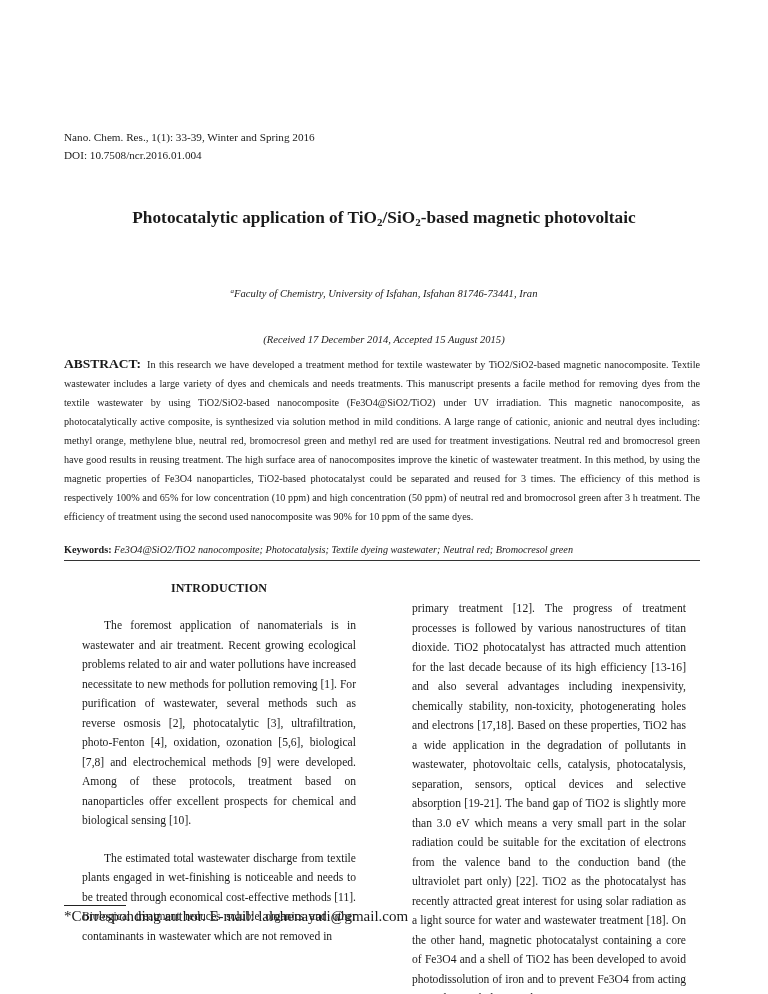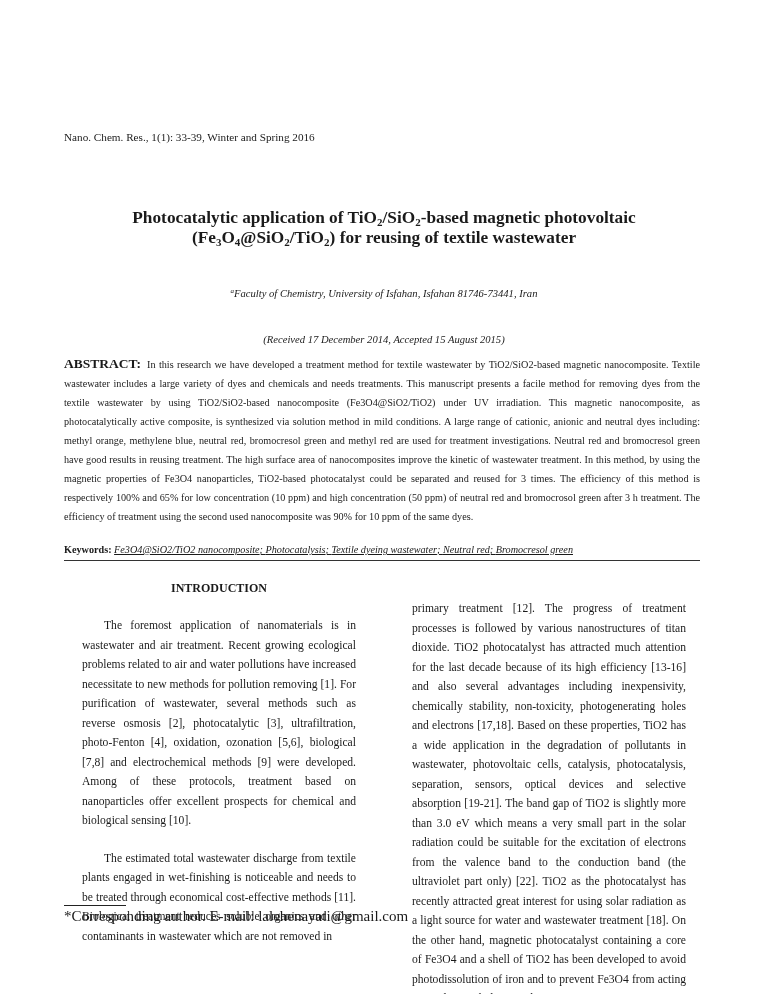--- a/index.html
+++ b/index.html
@@ -40,21 +40,21 @@
   }
   .abstract .label { font-weight: bold; font-size: 13.5px; margin-right: 6px; }
 
   .keywords {
     position: absolute; left: 64px; width: 636px; top: 542px;
     font-size: 10.2px; line-height: 16px; padding-bottom: 2px;
     border-bottom: 1px solid #333;
     white-space: nowrap;
   }
   .keywords .label { font-weight: bold; }
-  .keywords .kw { font-style: italic; text-decoration: underline; }
+  .keywords .kw { font-style: italic; }
 
   .col {
     position: absolute; top: 578px; width: 310px;
     font-size: 11.6px; line-height: 19.5px; text-align: justify;
   }
   .col-left { left: 64px; }
   .col-right { left: 394px; top: 581px; }
 
   .section-heading { font-weight: bold; font-size: 12px; line-height: 20px; margin: 0 0 16px 0; text-align: center; }
   .para { margin: 18px; text-indent: 22px; }
@@ -68,25 +68,25 @@
     position: absolute; left: 64px; top: 909px; font-size: 15px; line-height: 14px; white-space: nowrap;
   }
 </style>
 </head>
 <body>
 
 <div class="page">
 
   <div class="journal-meta">
     <div>Nano. Chem. Res., 1(1): 33-39, Winter and Spring 2016</div>
+    <div>DOI: 10.7508/ncr.2016.01.004</div>
   </div>
 
   <div class="title">
     <div><span>Photocatalytic application of TiO</span><sub>2</sub><span>/SiO</span><sub>2</sub><span>-based magnetic photovoltaic</span></div>
-    <div><span>(Fe</span><sub>3</sub><span>O</span><sub>4</sub><span>@SiO</span><sub>2</sub><span>/TiO</span><sub>2</sub><span>) for reusing of textile wastewater</span></div>
   </div>
 
 
   <div class="affil affil-a"><sup>a</sup><span>Faculty of Chemistry, University of Isfahan, Isfahan 81746-73441, Iran</span></div>
   <div class="affil received">(Received 17 December 2014, Accepted 15 August 2015)</div>
 
   <div class="abstract">
     <span class="label">ABSTRACT:</span><span>In this research we have developed a treatment method for textile wastewater by TiO2/SiO2-based magnetic nanocomposite. Textile wastewater includes a large variety of dyes and chemicals and needs treatments. This manuscript presents a facile method for removing dyes from the textile wastewater by using TiO2/SiO2-based nanocomposite (Fe3O4@SiO2/TiO2) under UV irradiation. This magnetic nanocomposite, as photocatalytically active composite, is synthesized via solution method in mild conditions. A large range of cationic, anionic and neutral dyes including: methyl orange, methylene blue, neutral red, bromocresol green and methyl red are used for treatment investigations. Neutral red and bromocresol green have good results in reusing treatment. The high surface area of nanocomposites improve the kinetic of wastewater treatment. In this method, by using the magnetic properties of Fe3O4 nanoparticles, TiO2-based photocatalyst could be separated and reused for 3 times. The efficiency of this method is respectively 100% and 65% for low concentration (10 ppm) and high concentration (50 ppm) of neutral red and bromocrosol green after 3 h treatment. The efficiency of treatment using the second used nanocomposite was 90% for 10 ppm of the same dyes.</span>
   </div>
 

